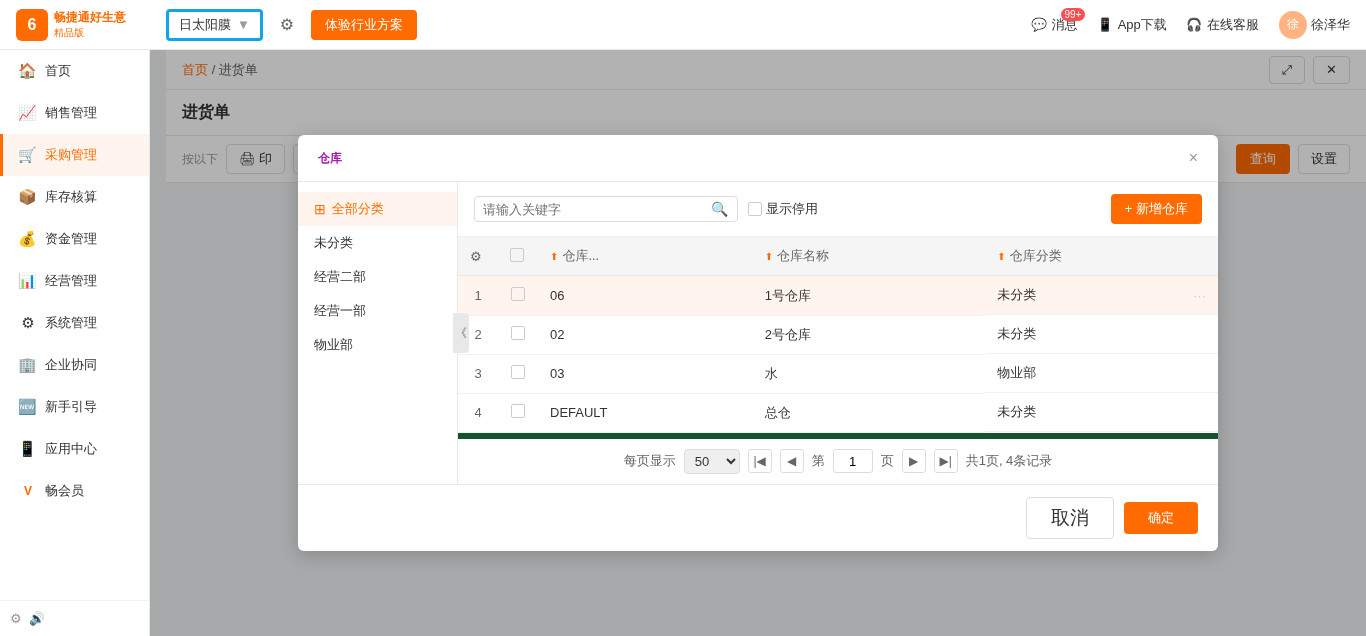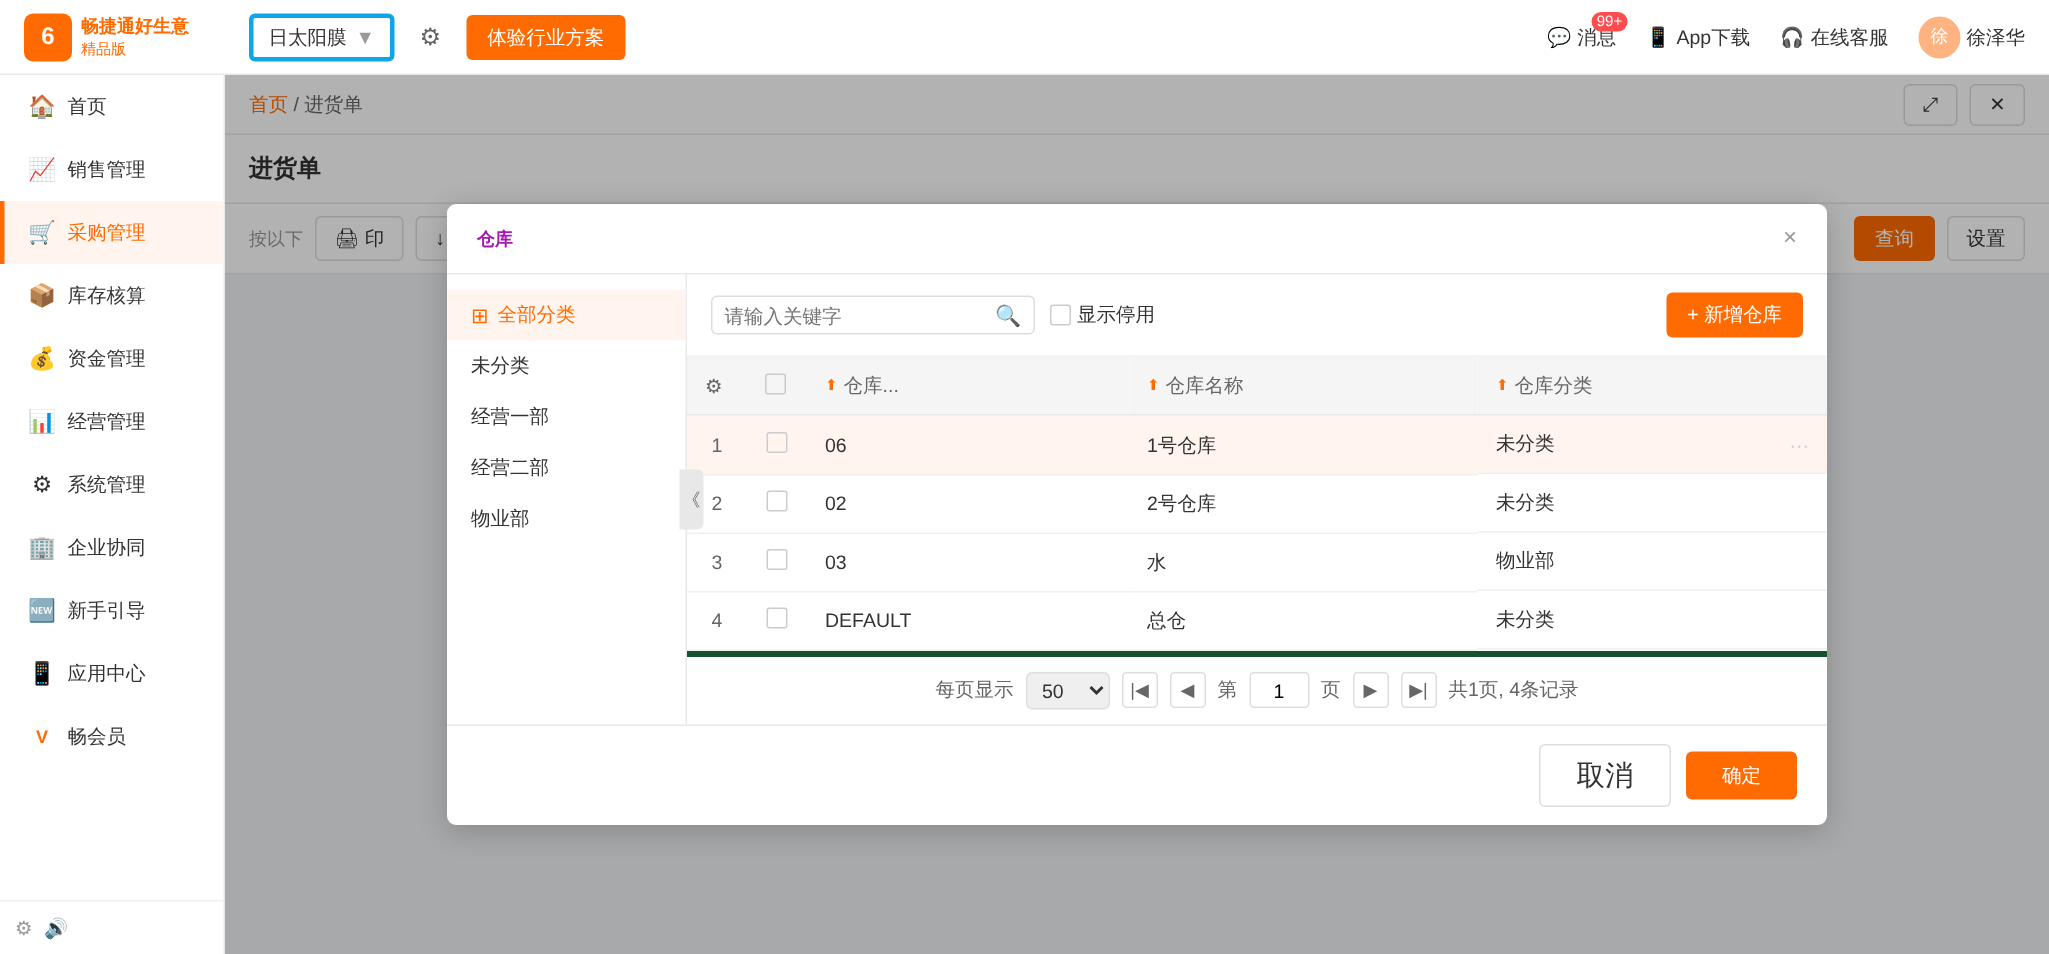--- a/index.html
+++ b/index.html
@@ -127,20 +127,21 @@
       gap: 8px;
       border-top: 1px solid #f0f0f0;
     }
 
     
     .main-content {
       flex: 1;
       background: #f0f2f5;
       overflow: hidden;
       position: relative;
+      padding-left: 16px;
     }
     .sub-header {
       background: #fff;
       padding: 0 16px;
       display: flex;
       align-items: center;
       height: 40px;
       border-bottom: 1px solid #e8e8e8;
     }
     .breadcrumb { color: #666; font-size: 13px; }
@@ -243,21 +244,21 @@
       align-items: center;
       gap: 10px;
       border-bottom: 1px solid #f0f0f0;
     }
     .search-box {
       display: flex;
       align-items: center;
       border: 1px solid #ddd;
       border-radius: 4px;
       padding: 4px 8px;
-      width: 216px;
+      width: 264px;
       background: #fff;
     }
     .search-box input {
       border: none;
       outline: none;
       font-size: 13px;
       flex: 1;
       color: #333;
     }
     .search-icon { color: #999; font-size: 14px; cursor: pointer; }
@@ -300,21 +301,21 @@
     .row-num { color: #666; text-align: center; }
     .row-checkbox { text-align: center; }
 
     
     .modal-footer-table {
       padding: 10px 16px;
       display: flex;
       align-items: center;
       justify-content: center;
       gap: 8px;
-      border-top: 4px solid #14532d;
+      border-top: 6px solid #14532d;
     }
     .pag-label { color: #666; font-size: 13px; }
     .pag-select {
       border: 1px solid #ddd;
       border-radius: 4px;
       padding: 3px 6px;
       font-size: 13px;
       color: #333;
     }
     .pag-btn {
@@ -521,22 +522,22 @@
         </div>
 
         <div class="modal-body">
 
           <div class="cat-sidebar">
             <div class="cat-all">
               <span class="cat-all-icon">⊞</span>
               <span>全部分类</span>
             </div>
             <div class="cat-item">未分类</div>
+            <div class="cat-item">经营二部</div>
             <div class="cat-item">经营一部</div>
-            <div class="cat-item">经营二部</div>
             <div class="cat-item">物业部</div>
             <div class="cat-sidebar-toggle">《</div>
           </div>
 
           <div class="modal-main">
 
             <div class="modal-toolbar">
               <div class="search-box">
                 <input type="text" placeholder="请输入关键字" style="">
                 <span class="search-icon">🔍</span>

